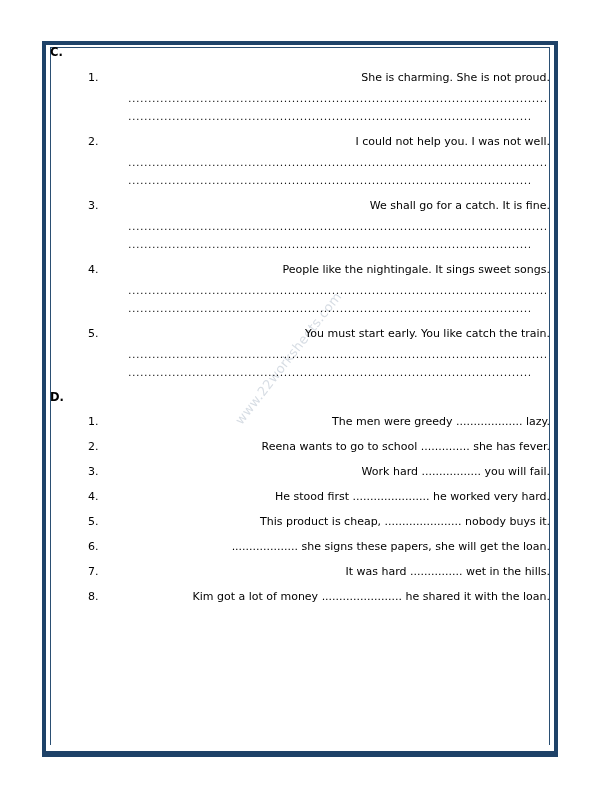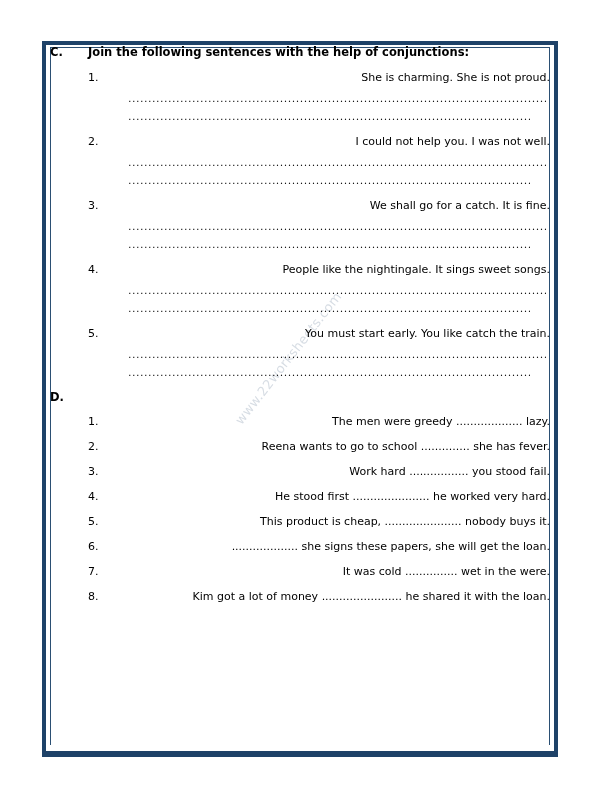--- a/index.html
+++ b/index.html
@@ -145,21 +145,20 @@
   <div class="page-frame-inner"></div>
 </div>
 
 <div class="watermark">www.22worksheets.com</div>
 
 <div class="content">
 
   <div class="section section-c">
     <div class="section-head">
       <span class="section-letter">C.</span>
-      <span class="section-title">Join the following sentences with the help of conjunctions:</span>
     </div>
 
     <div class="c-item">
       <div class="c-item-line">
         <span class="item-num">1.</span>
         <span class="item-text">She is charming. She is not proud.</span>
       </div>
       <div class="answer-lines">
         <div class="dotline long">..................................................................................................................................................</div>
         <div class="dotline short">.........................................................................................................................................</div>
@@ -219,37 +218,37 @@
     <div class="d-item">
       <span class="item-num">1.</span>
       <span class="item-text">The men were greedy ................... lazy.</span>
     </div>
     <div class="d-item">
       <span class="item-num">2.</span>
       <span class="item-text">Reena wants to go to school .............. she has fever.</span>
     </div>
     <div class="d-item">
       <span class="item-num">3.</span>
-      <span class="item-text">Work hard ................. you stood fail.</span>
+      <span class="item-text">Work hard ................. you will fail.</span>
     </div>
     <div class="d-item">
       <span class="item-num">4.</span>
       <span class="item-text">He stood first ...................... he worked very hard.</span>
     </div>
     <div class="d-item">
       <span class="item-num">5.</span>
       <span class="item-text">This product is cheap, ...................... nobody buys it.</span>
     </div>
     <div class="d-item">
       <span class="item-num">6.</span>
       <span class="item-text">................... she signs these papers, she will get the loan.</span>
     </div>
     <div class="d-item">
       <span class="item-num">7.</span>
-      <span class="item-text">It was cold ............... wet in the were.</span>
+      <span class="item-text">It was hard ............... wet in the hills.</span>
     </div>
     <div class="d-item">
       <span class="item-num">8.</span>
       <span class="item-text">Kim got a lot of money ....................... he shared it with the loan.</span>
     </div>
   </div>
 
 </div>
 
 </body></html>

